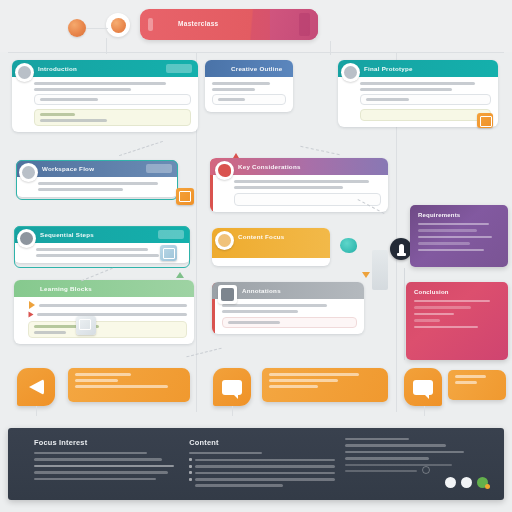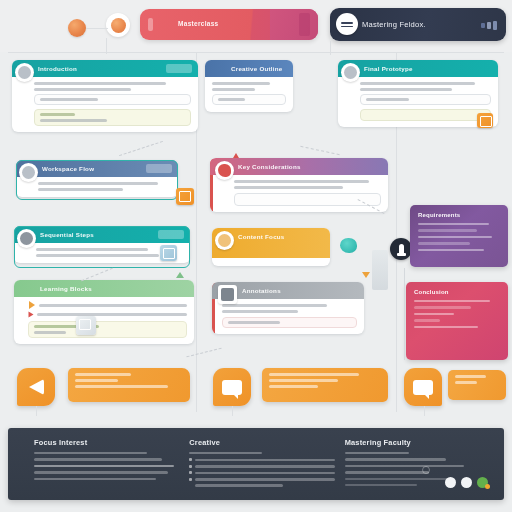--- a/index.html
+++ b/index.html
@@ -186,29 +186,20 @@
     <i style="width:15px;height:15px;"></i>
   </div>
   <div class="hline" style="left:86px; top:28px; width:22px;"></div>
 
   <div class="pill-red">
     <div class="nub"></div>
     <div class="lbl">Masterclass</div>
     <div class="seg"></div>
   </div>
 
-  <div class="pill-dark">
-    <div class="logo"></div>
-    <div class="ttl">Mastering Feldox.</div>
-    <div class="dots">
-      <span class="a"></span>
-        <span></span>
-        <span class="b"></span>
-    </div>
-  </div>
 
   <div class="vline" style="left:196px; top:52px; height:360px;"></div>
   <div class="vline" style="left:396px; top:52px; height:360px;"></div>
   <div class="hline" style="left:8px; top:52px; width:496px;"></div>
   <div class="vline" style="left:106px; top:38px; height:16px;"></div>
   <div class="vline" style="left:330px; top:41px; height:14px;"></div>
 
   <div class="card" style="left:12px; top:60px; width:186px;">
     <div class="hd teal">
       <span class="htxt">Introduction</span>
@@ -418,21 +409,21 @@
     <div class="fcol">
       <h4>Focus Interest</h4>
       <div class="fln" style="width:78%"></div>
       <div class="fln" style="width:88%"></div>
       <div class="fln u" style="width:96%"></div>
       <div class="fln" style="width:92%"></div>
       <div class="fln" style="width:84%; margin:0"></div>
     </div>
 
     <div class="fcol">
-      <h4>Creative</h4>
+      <h4>Content</h4>
       <div class="fln" style="width:50%"></div>
       <div class="fli">
           <span class="bul"></span>
           <span class="fln" style="width:auto"></span>
         </div>
       <div class="fli">
           <span class="bul"></span>
           <span class="fln" style="width:auto"></span>
         </div>
       <div class="fli">
@@ -440,21 +431,20 @@
           <span class="fln" style="width:auto"></span>
         </div>
       <div class="fli">
           <span class="bul"></span>
           <span class="fln" style="width:auto"></span>
         </div>
       <div class="fln" style="width:60%; margin-left:6px"></div>
     </div>
 
     <div class="fcol" style="padding-right:0">
-      <h4>Mastering Faculty</h4>
       <div class="fln" style="width:44%"></div>
       <div class="fln" style="width:70%"></div>
       <div class="fln" style="width:82%"></div>
       <div class="fln" style="width:58%"></div>
       <div class="fln" style="width:74%; background:rgba(255,255,255,.22)"></div>
       <div class="fln" style="width:50%; background:rgba(255,255,255,.22); margin:0"></div>
     </div>
 
     <div class="fring"></div>
     <div class="fdots">

